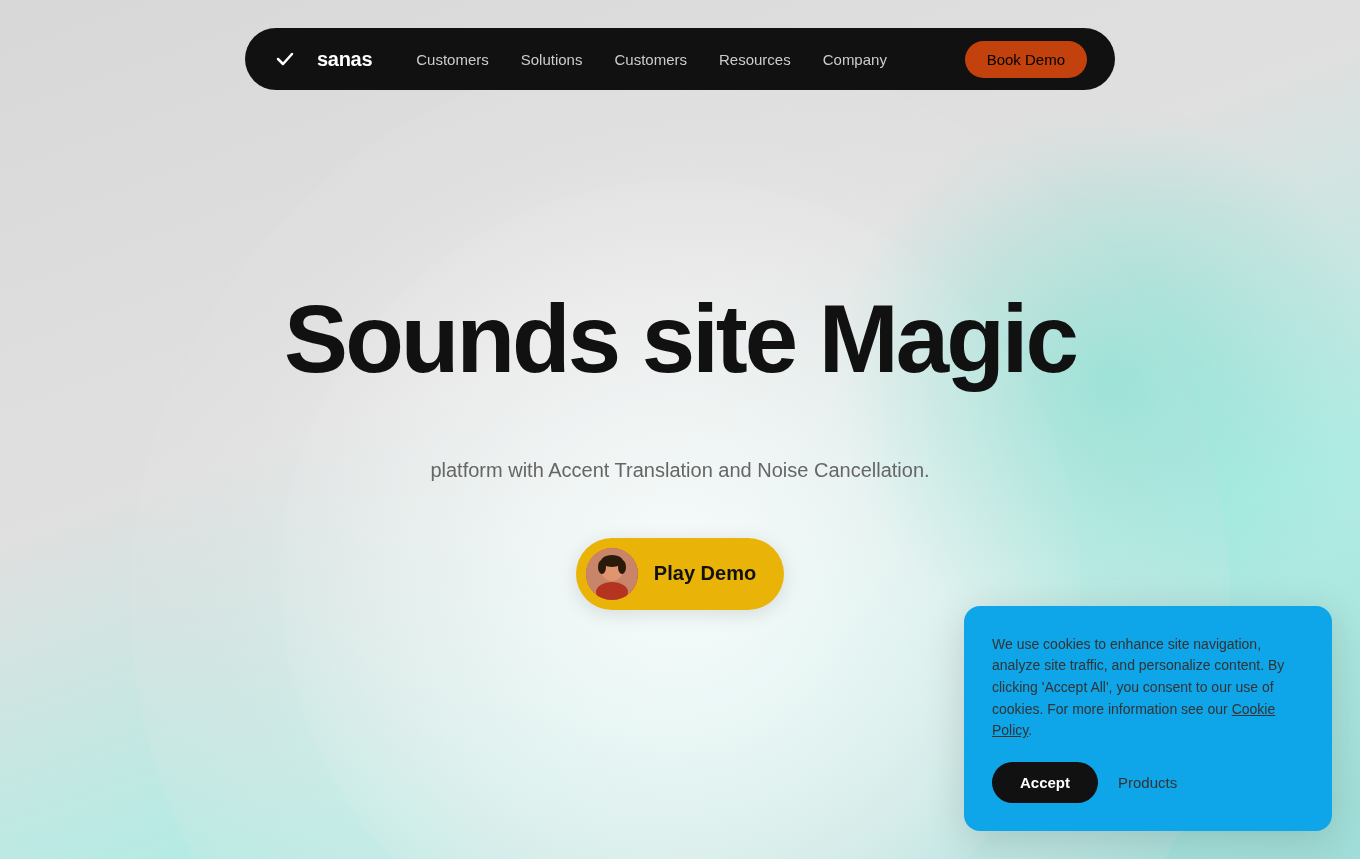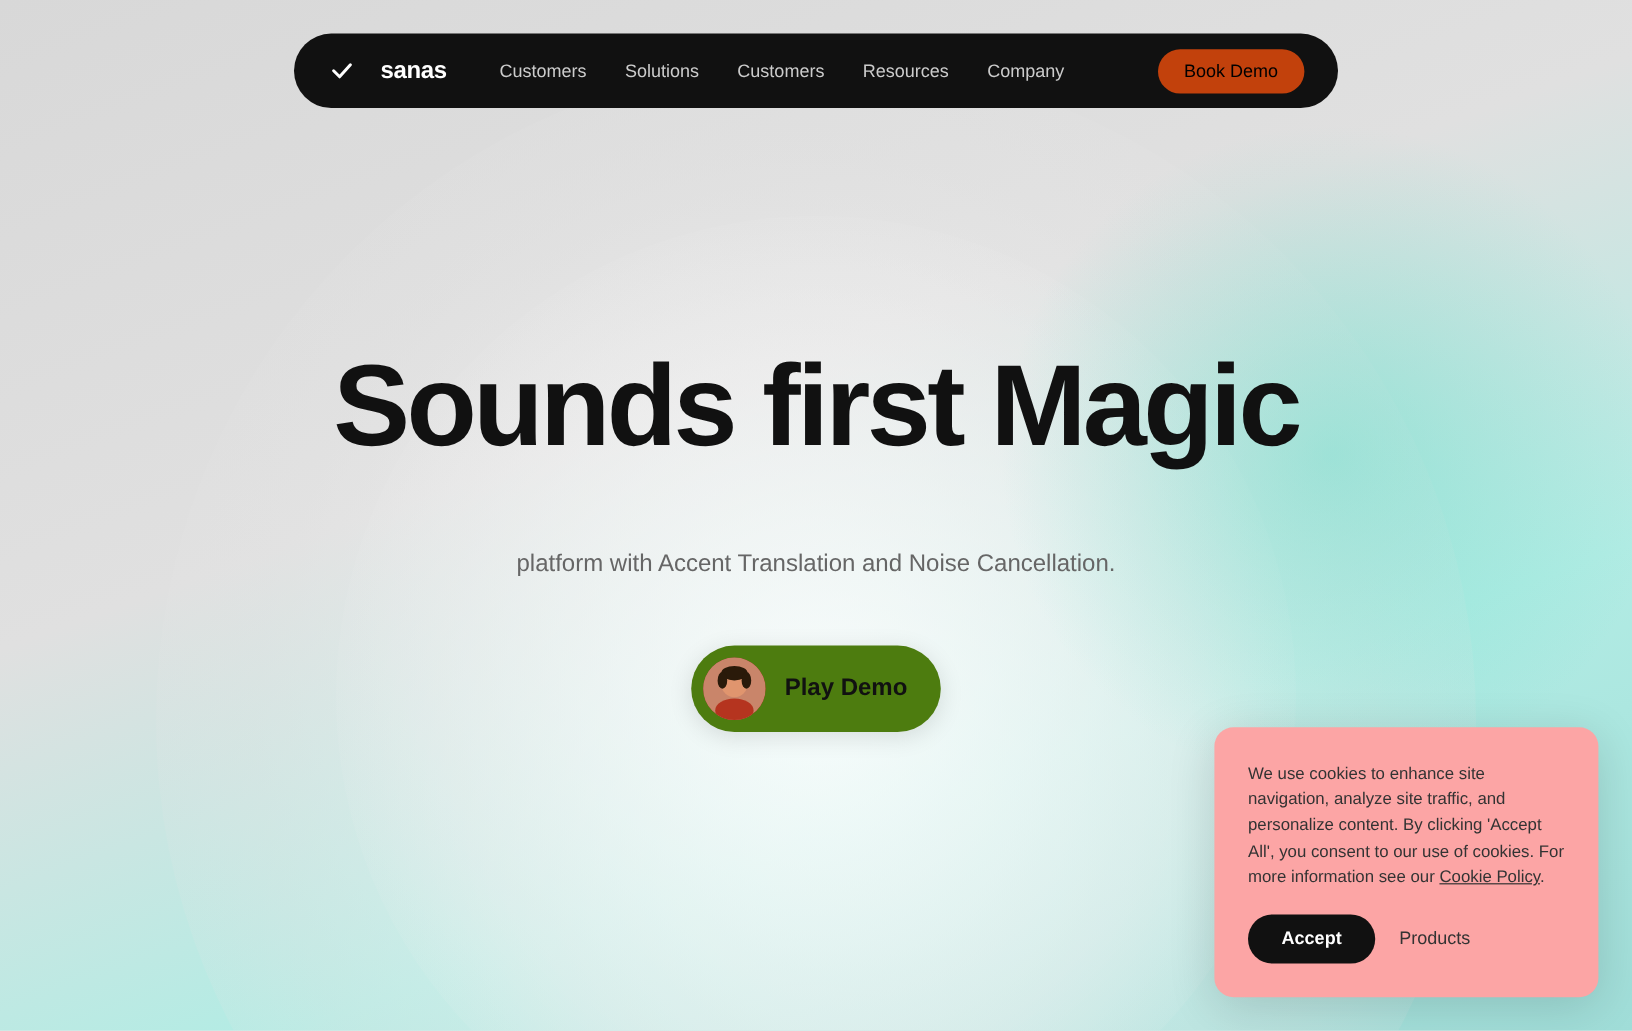--- a/index.html
+++ b/index.html
@@ -174,21 +174,21 @@
       line-height: 1.6;
       max-width: 620px;
       margin-bottom: 52px;
     }
 
     
     .play-demo-btn {
       display: flex;
       align-items: center;
       gap: 16px;
-      background: #4d7c0f;
+      background: #eab308;
       border: none;
       border-radius: 50px;
       padding: 10px 28px 10px 10px;
       cursor: pointer;
       box-shadow: 0 4px 20px rgba(0,0,0,0.12);
     }
 
     .play-demo-avatar {
       width: 52px;
       height: 52px;
@@ -206,24 +206,24 @@
       font-weight: 600;
       color: #111111;
     }
 
     
     .cookie-banner {
       position: absolute;
       bottom: 28px;
       right: 28px;
       z-index: 20;
-      background: #fca5a5;
+      background: #0ea5e9;
       border-radius: 16px;
       padding: 28px;
-      width: 320px;
+      width: 368px;
       box-shadow: 0 8px 40px rgba(0,0,0,0.14);
     }
 
     .cookie-text {
       font-size: 14px;
       color: #333333;
       line-height: 1.55;
       margin-bottom: 20px;
     }
 
@@ -284,21 +284,21 @@
       <a class="nav-link">Solutions</a>
       <a class="nav-link">Customers</a>
       <a class="nav-link">Resources</a>
       <a class="nav-link">Company</a>
     </div>
   </div>
   <button class="book-demo-btn">Book Demo</button>
 </nav>
 
 <div class="hero-content">
-  <h1 class="hero-title">Sounds first Magic</h1>
+  <h1 class="hero-title">Sounds site Magic</h1>
   <p class="hero-subtitle">
     <br>
     <span>platform with Accent Translation and Noise Cancellation.</span>
   </p>
   <button class="play-demo-btn">
     <div class="play-demo-avatar">
       <svg width="52" height="52" viewBox="0 0 52 52" xmlns="http://www.w3.org/2000/svg">
         <circle cx="26" cy="26" r="26" fill="#c9856a"></circle>
 
         <ellipse cx="26" cy="44" rx="16" ry="10" fill="#b5341f"></ellipse>

